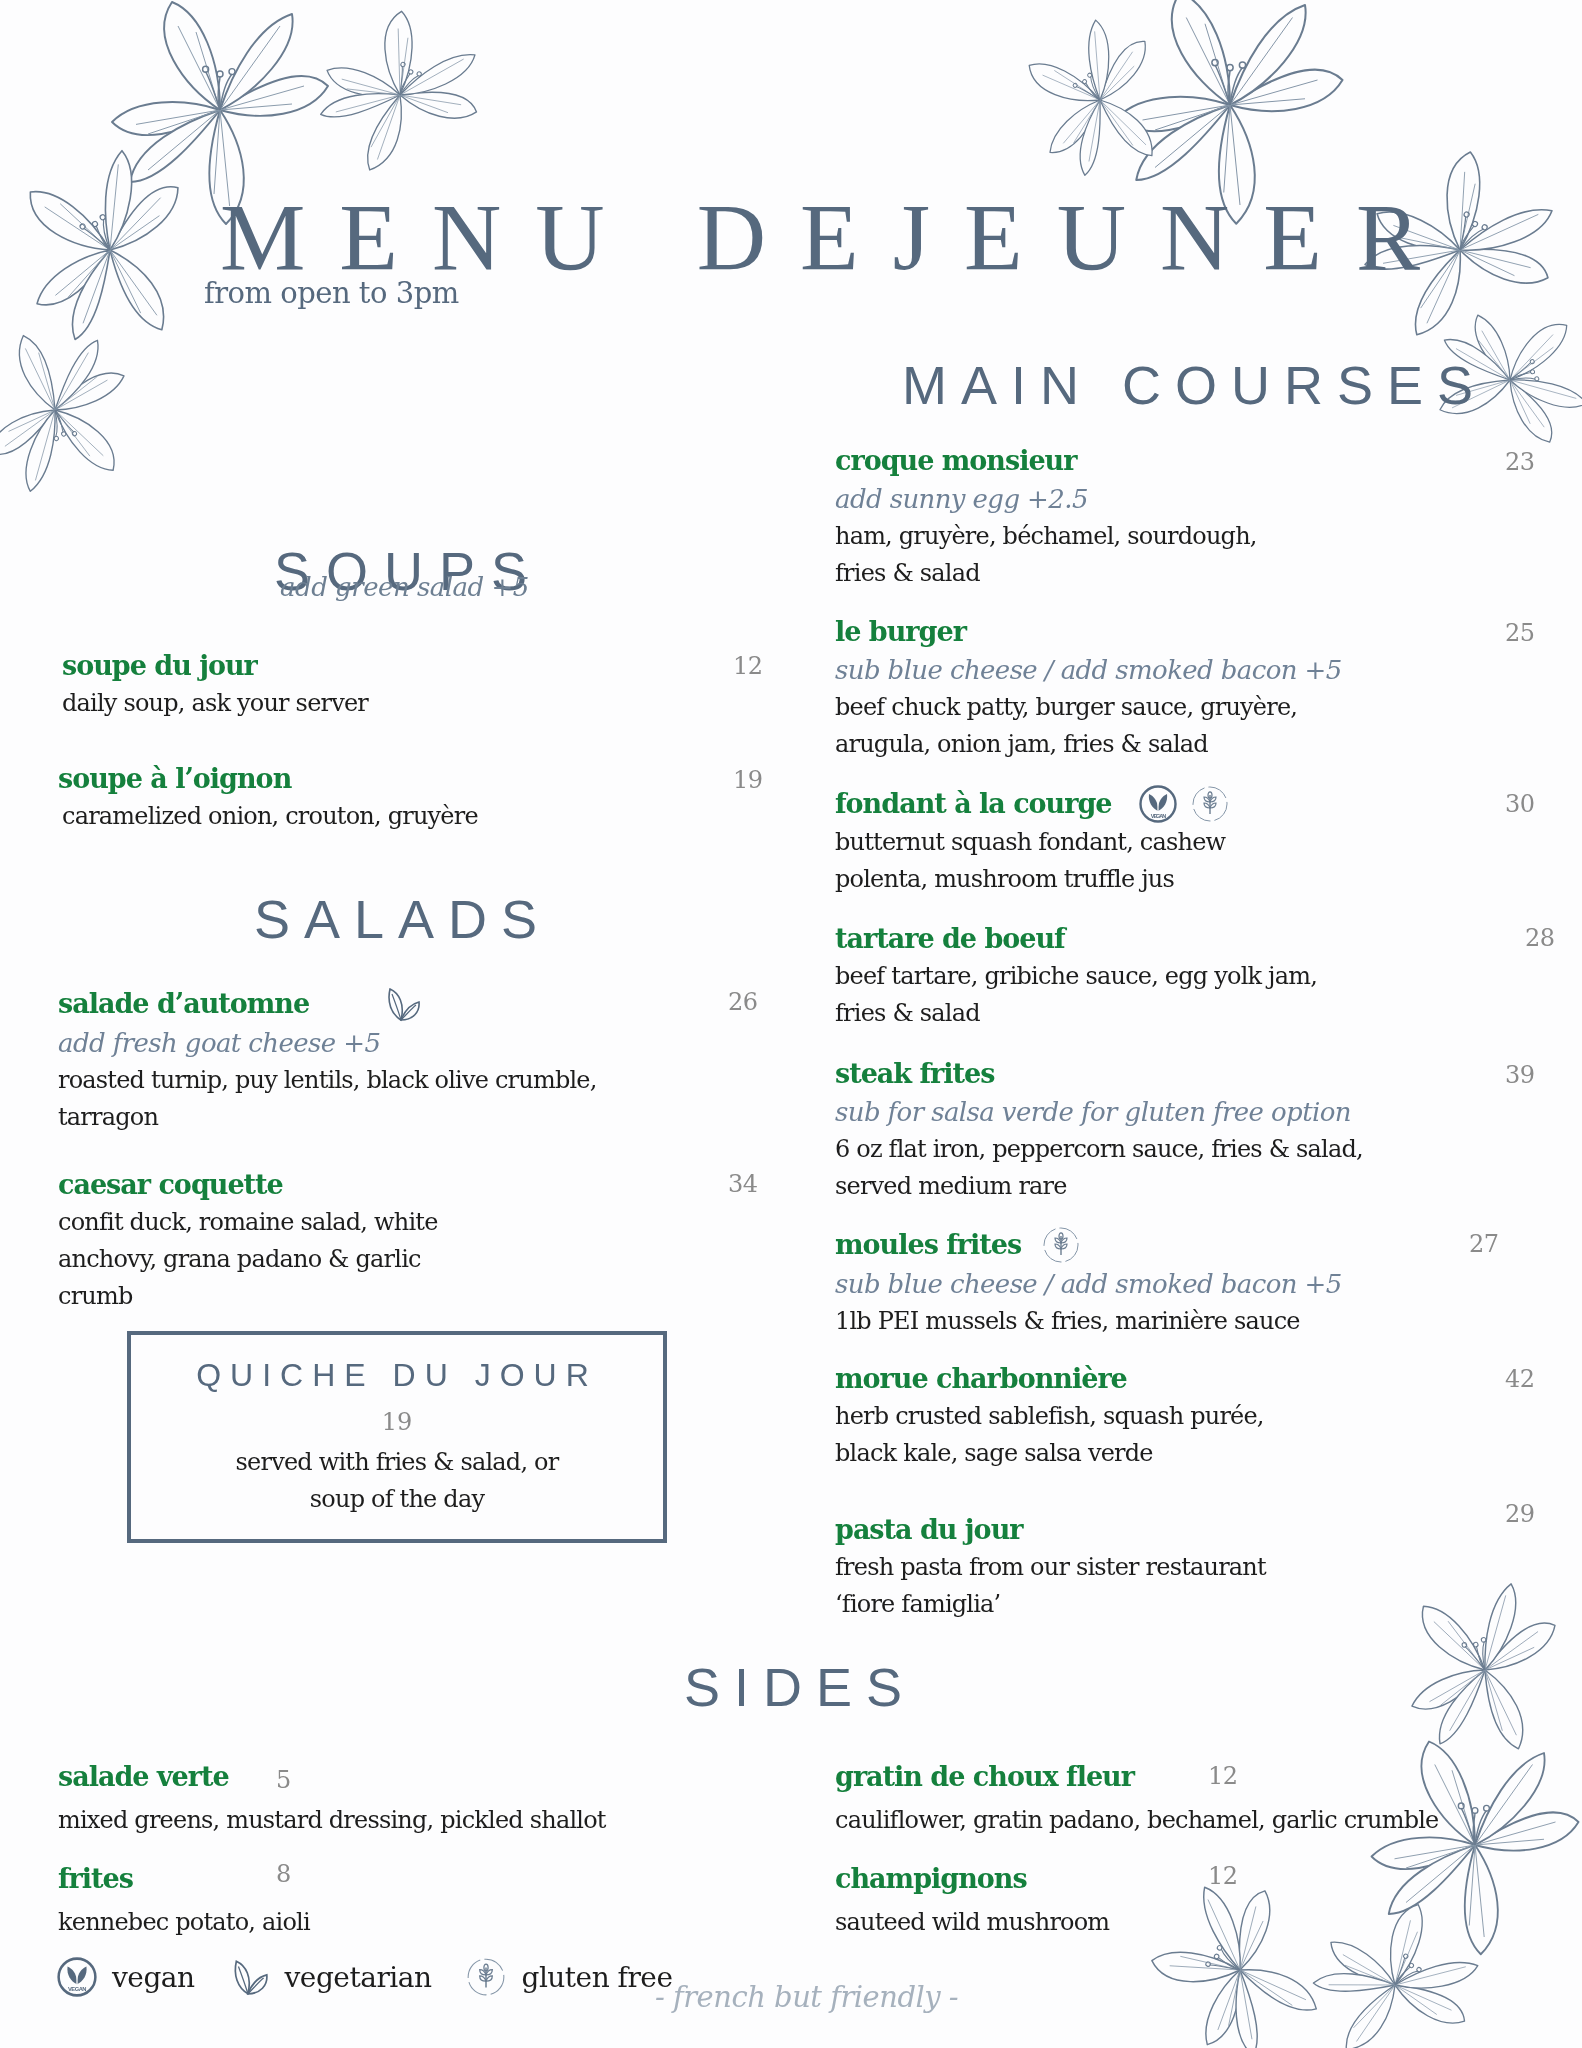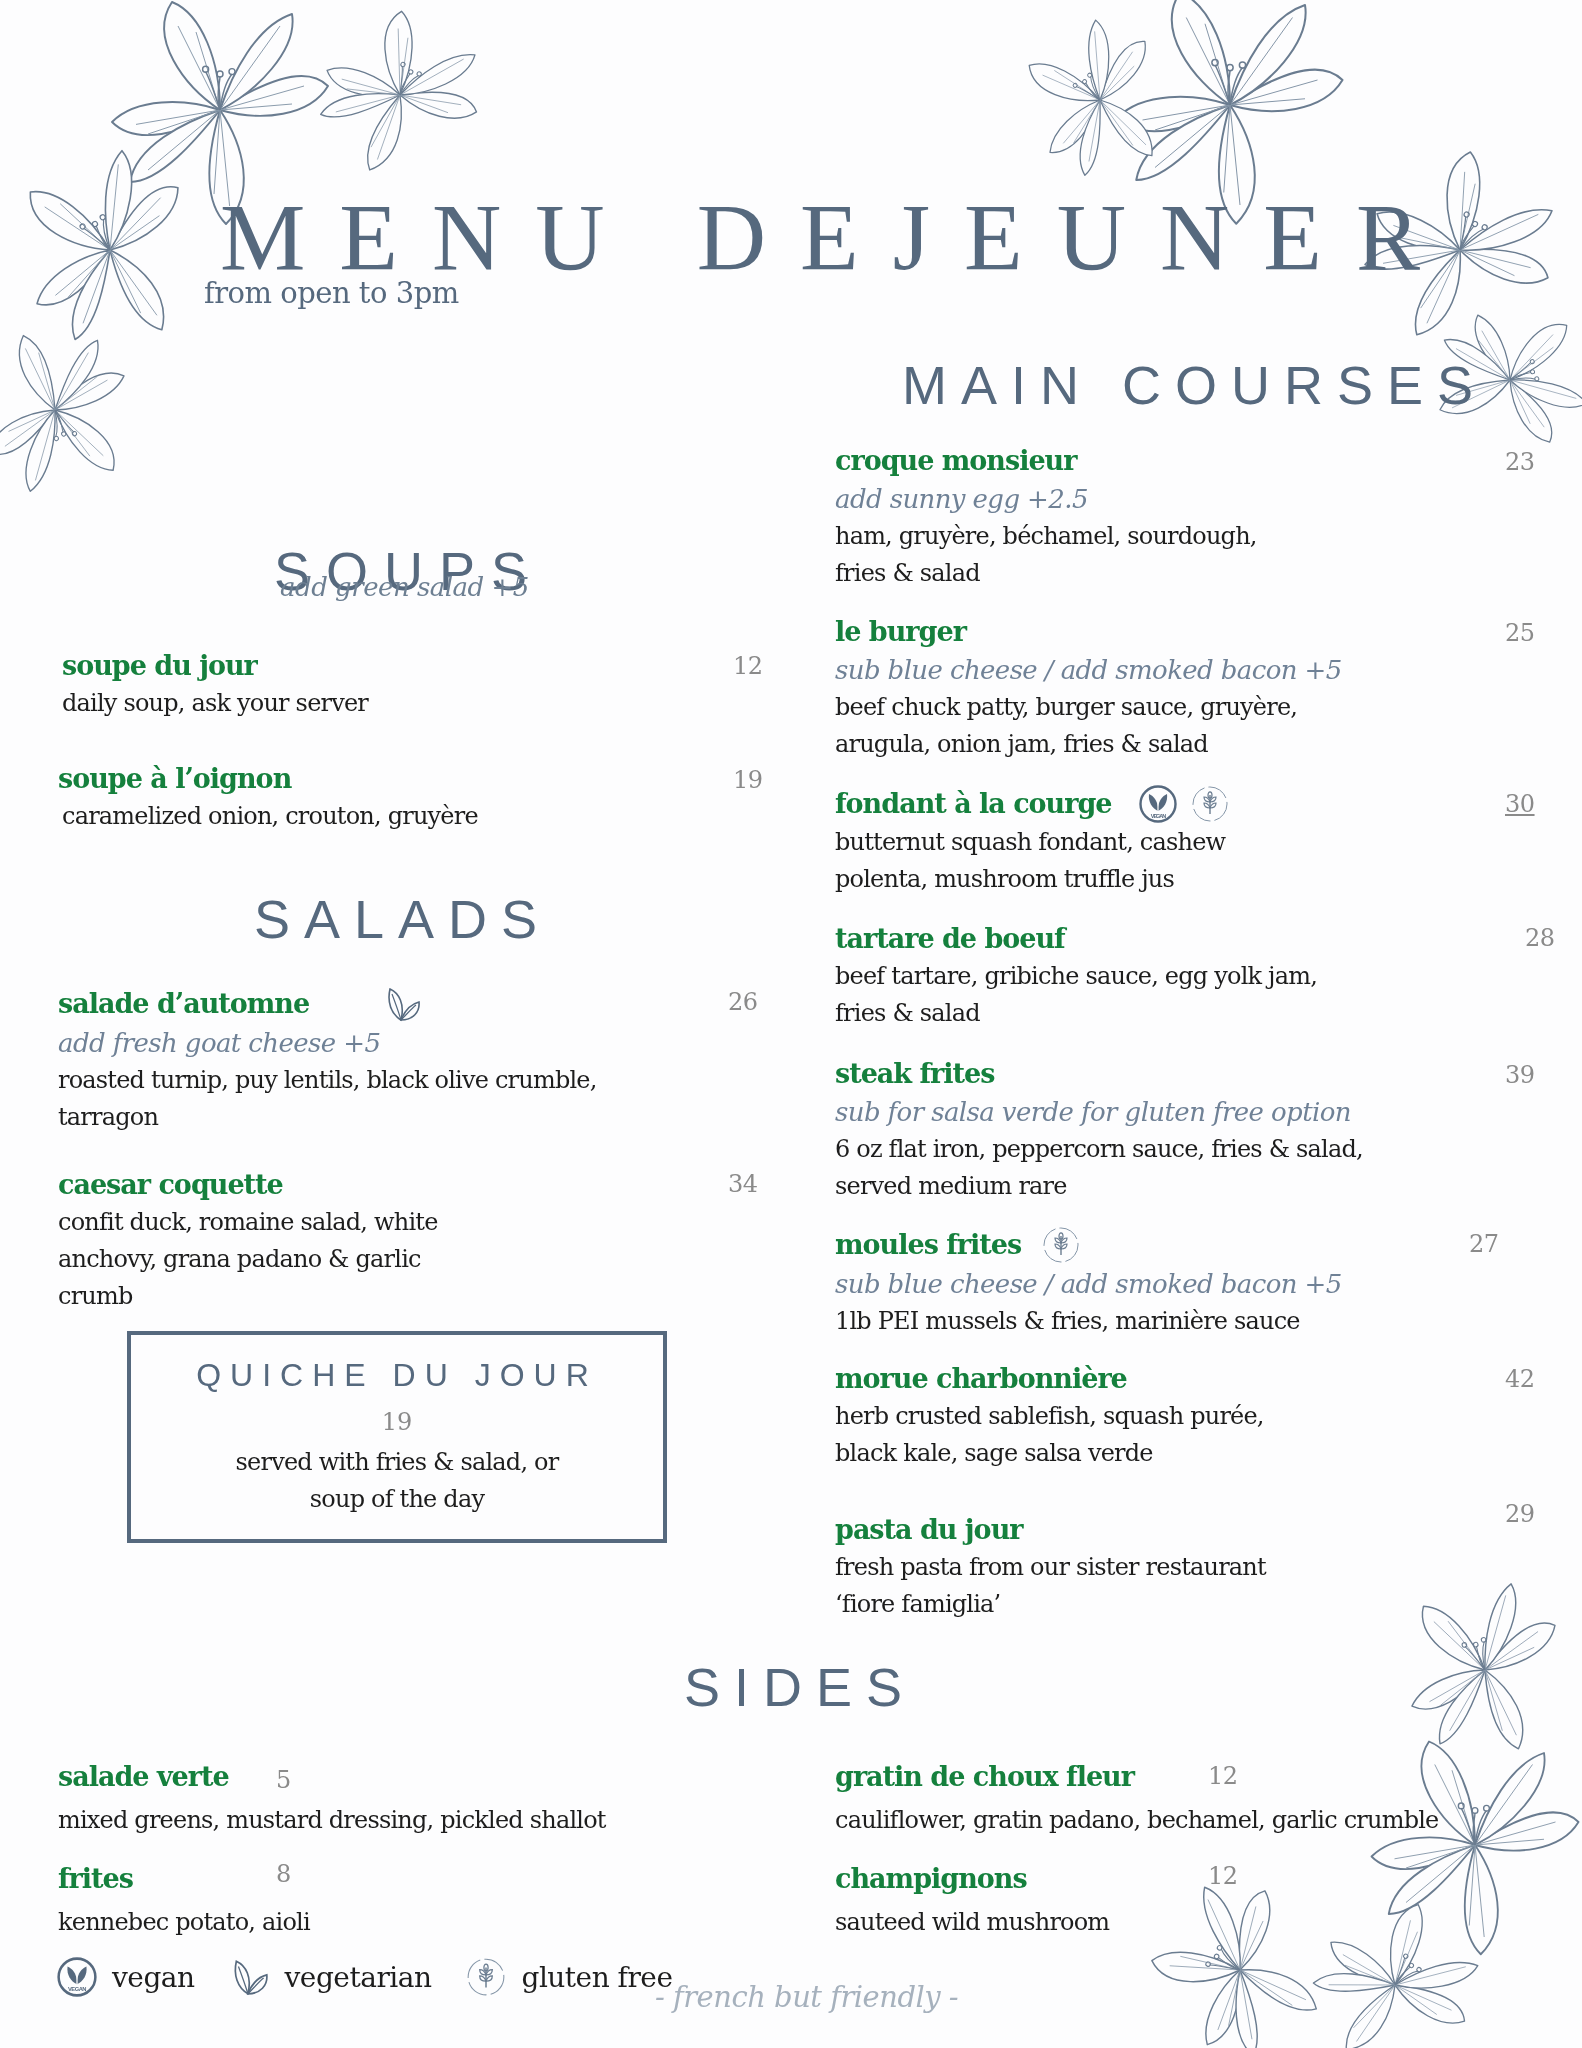--- a/index.html
+++ b/index.html
@@ -219,21 +219,21 @@
       <span class="badge"><svg>
             <use href="#sym-vegan"></use>
           </svg></span>
       <span class="badge"><svg>
             <use href="#sym-gf"></use>
           </svg></span>
     </span>
   </div>
   <div class="item-desc" style="width:450px;">butternut squash fondant, cashew polenta, mushroom truffle jus</div>
 </div>
-<div class="price" style="left:1505px; top:790px;text-decoration:underline;">30</div>
+<div class="price" style="left:1505px; top:790px;">30</div>
 
 <div class="item" style="left:835px; top:920px; width:640px;">
   <div class="item-name">tartare de boeuf</div>
   <div class="item-desc" style="width:520px;">beef tartare, gribiche sauce, egg yolk jam, fries &amp; salad</div>
 </div>
 <div class="price" style="left:1505px; top:924px;margin-left:20px;">28</div>
 
 <div class="item" style="left:835px; top:1055px; width:640px;">
   <div class="item-name">steak frites</div>
   <div class="item-opt">sub for salsa verde for gluten free option</div>

